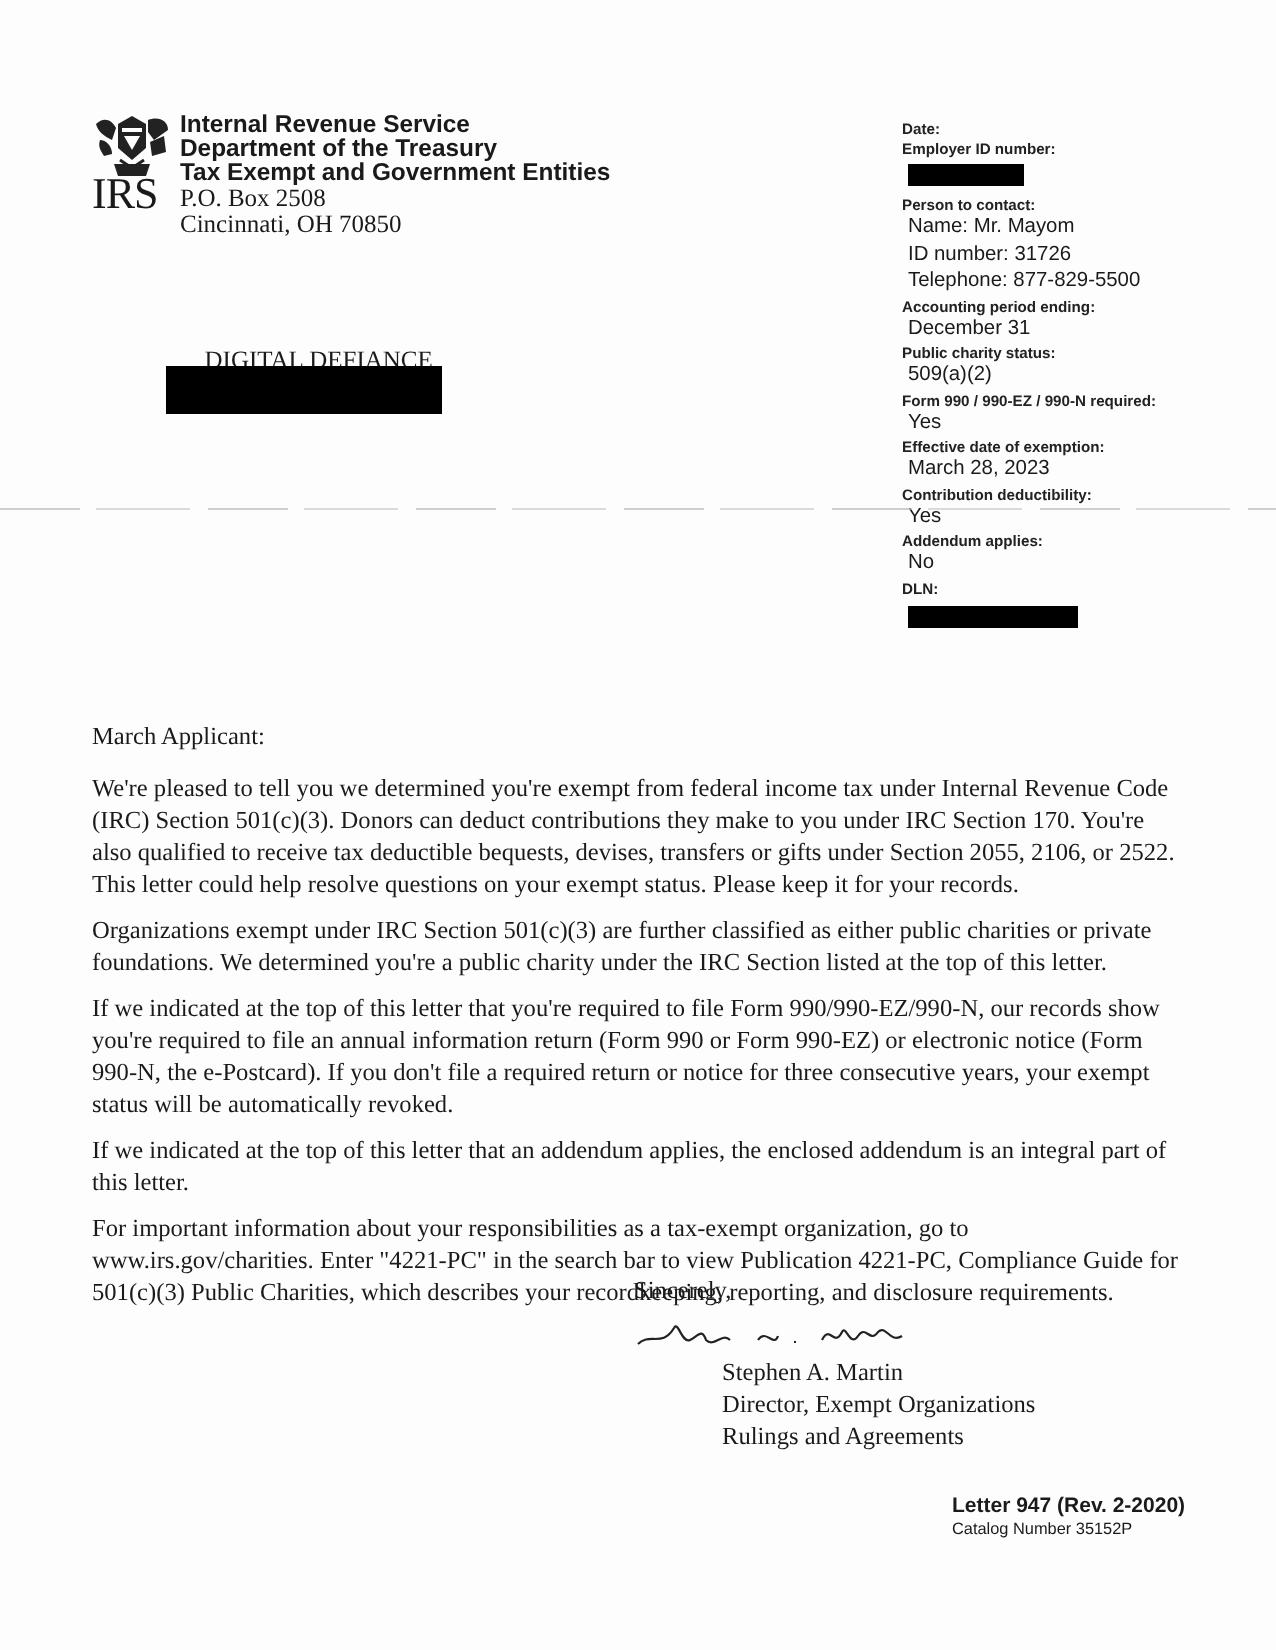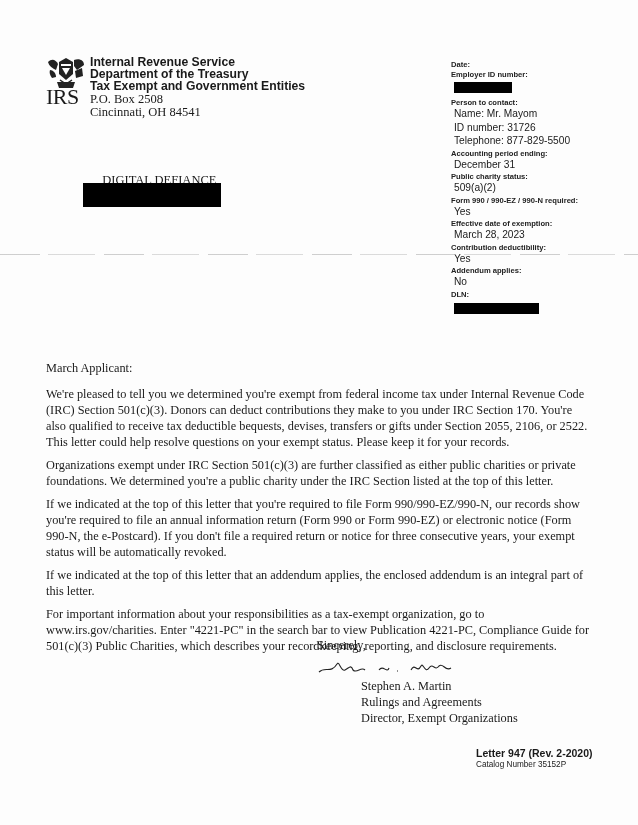--- a/index.html
+++ b/index.html
@@ -57,21 +57,21 @@
 </svg>
 <div class="abs irs-word serif">IRS</div>
 
 <div class="abs agency sans">
   <div>Internal Revenue Service</div>
   <div>Department of the Treasury</div>
   <div>Tax Exempt and Government Entities</div>
 </div>
 <div class="abs address serif">
   <div>P.O. Box 2508</div>
-  <div>Cincinnati, OH 84541</div>
+  <div>Cincinnati, OH 70850</div>
 </div>
 
 <div class="abs addressee serif">
   <div>DIGITAL DEFIANCE</div>
   <div>C/O: JESSICA MULEIN</div>
 </div>
 <div class="redact" style="left:83px; top:183px; width:138px; height:24px;"></div>
 
 <div class="abs info sans">
   <div class="lbl">Date:</div>
@@ -107,18 +107,18 @@
   <p>If we indicated at the top of this letter that an addendum applies, the enclosed addendum is an integral part of this letter.</p>
   <p>For important information about your responsibilities as a tax-exempt organization, go to www.irs.gov/charities. Enter "4221-PC" in the search bar to view Publication 4221-PC, Compliance Guide for 501(c)(3) Public Charities, which describes your recordkeeping, reporting, and disclosure requirements.</p>
 </div>
 
 <div class="abs closing serif">Sincerely,</div>
 <svg class="abs signature" viewBox="0 0 150 22">
   <path d="M2 16 C8 10 14 18 20 8 C22 4 24 16 28 14 C32 12 34 8 36 14 C40 18 44 10 48 14 M62 14 C66 8 70 18 72 12 M80 15 L81 15 M94 14 C98 6 100 18 104 10 C106 6 108 18 112 12 C116 6 118 16 122 10 C126 6 128 16 134 12" stroke="#222" stroke-width="1.1" fill="none"></path>
 </svg>
 <div class="abs signer serif">
   <div>Stephen A. Martin</div>
+  <div>Director, Exempt Organizations</div>
   <div>Rulings and Agreements</div>
-  <div>Director, Exempt Organizations</div>
 </div>
 
 <div class="abs form-id sans">Letter 947 (Rev. 2-2020)</div>
 <div class="abs catalog sans">Catalog Number 35152P</div>
 
 </body></html>

